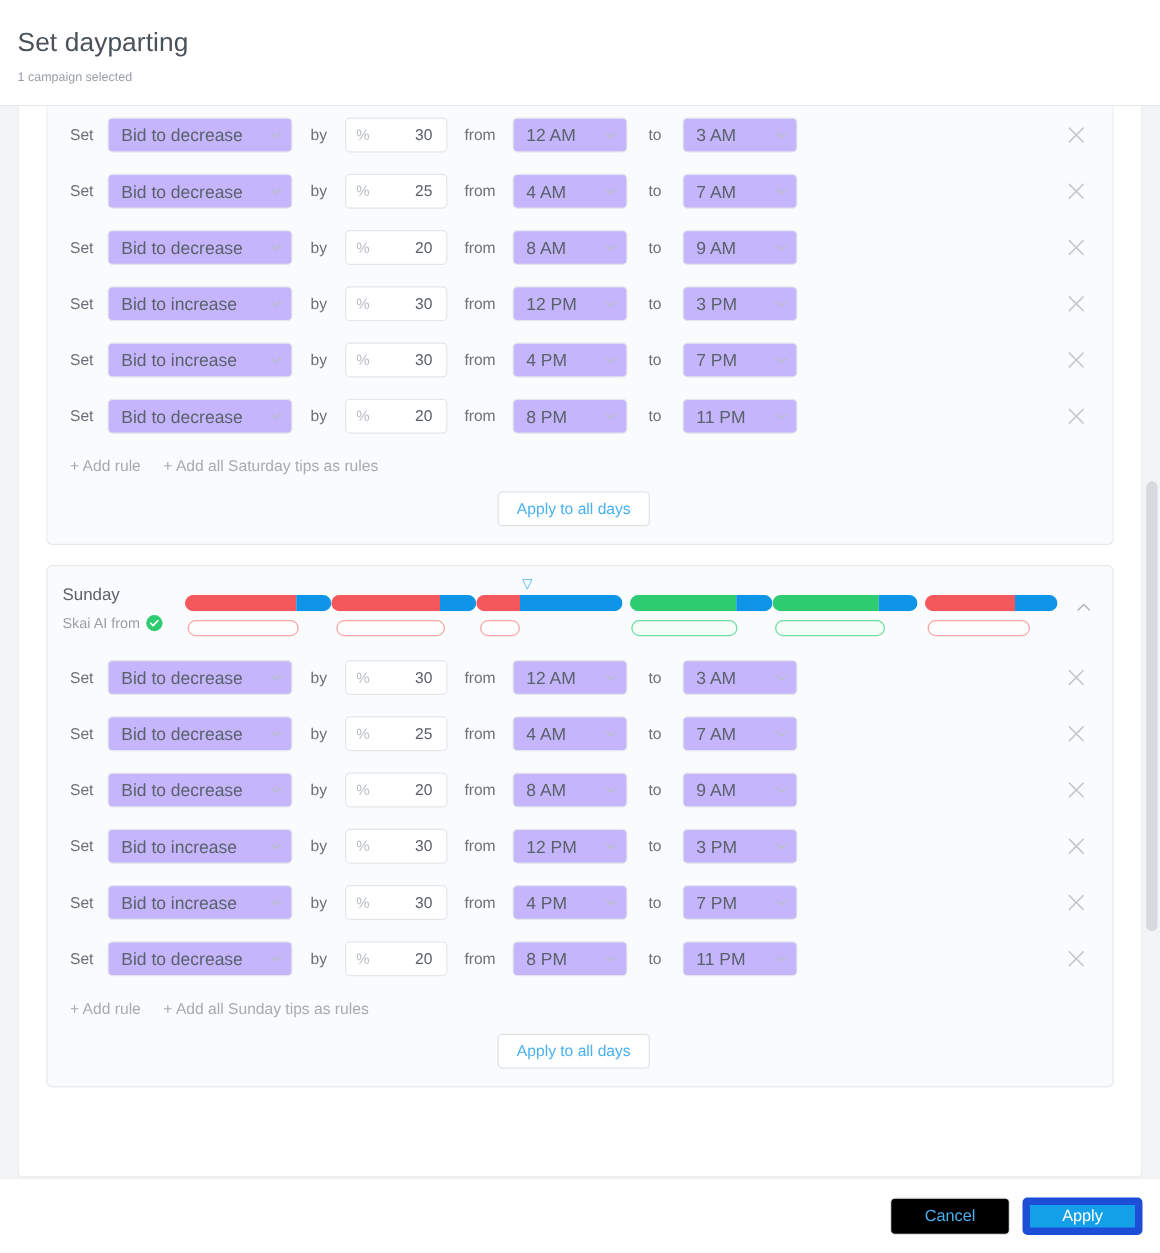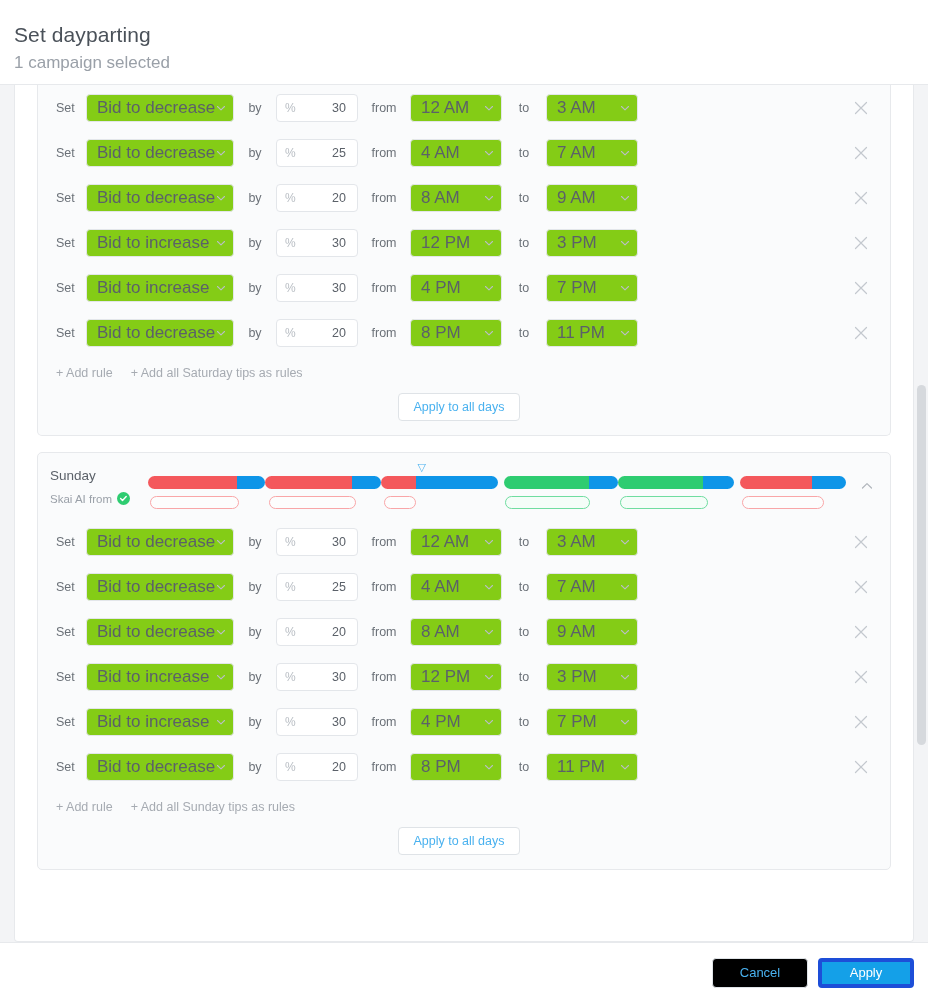--- a/index.html
+++ b/index.html
@@ -24,21 +24,21 @@
     flex: 0 0 auto;
   }
   .header-title {
     font-size: 21px;
     color: #4a5159;
     font-weight: 400;
     line-height: 26px;
     letter-spacing: .1px;
   }
   .header-sub {
-    font-size: 17px;
+    font-size: 10px;
     color: #9aa0a8;
     margin-top: 8px;
     line-height: 14px;
   }
 
   
   .body-scroll {
     position: relative;
     flex: 1 1 auto;
     background: #f3f4f6;
@@ -171,28 +171,28 @@
     color: #6b7178;
     line-height: 16px;
   }
   .lbl-set   { width: 36px; padding-left: 6px; }
   .lbl-by    { width: 42px; text-align: center; }
   .lbl-from  { width: 52px; text-align: center; }
   .lbl-to    { width: 44px; text-align: center; }
 
   .select {
     position: relative;
-    background: #84cc16;
+    background: #c4b5fd;
     border: 1px solid #e3e6ea;
     border-radius: 4px;
     height: 28px;
     display: flex;
     align-items: center;
     padding: 0 22px 0 10px;
-    font-size: 17px;
+    font-size: 14px;
     color: #5b6169;
     cursor: pointer;
     white-space: nowrap;
   }
   .select.action { width: 148px; }
   .select.time   { width: 92px; }
   .select .chev {
     position: absolute;
     right: 7px; top: 50%;
     transform: translateY(-50%);
@@ -280,21 +280,21 @@
     border-radius: 4px;
     color: #49b1ef;
     font-size: 13px;
     height: 30px;
     width: 96px;
     display: inline-flex; align-items: center; justify-content: center;
     cursor: pointer;
   }
   .btn-apply {
     background: #14a0e8;
-    border: 4px solid #1d4ed8;
+    border: 6px solid #1d4ed8;
     border-radius: 4px;
     color: #ffffff;
     font-size: 13px;
     height: 30px;
     width: 96px;
     display: inline-flex; align-items: center; justify-content: center;
     cursor: pointer;
   }
 </style>
 </head>

